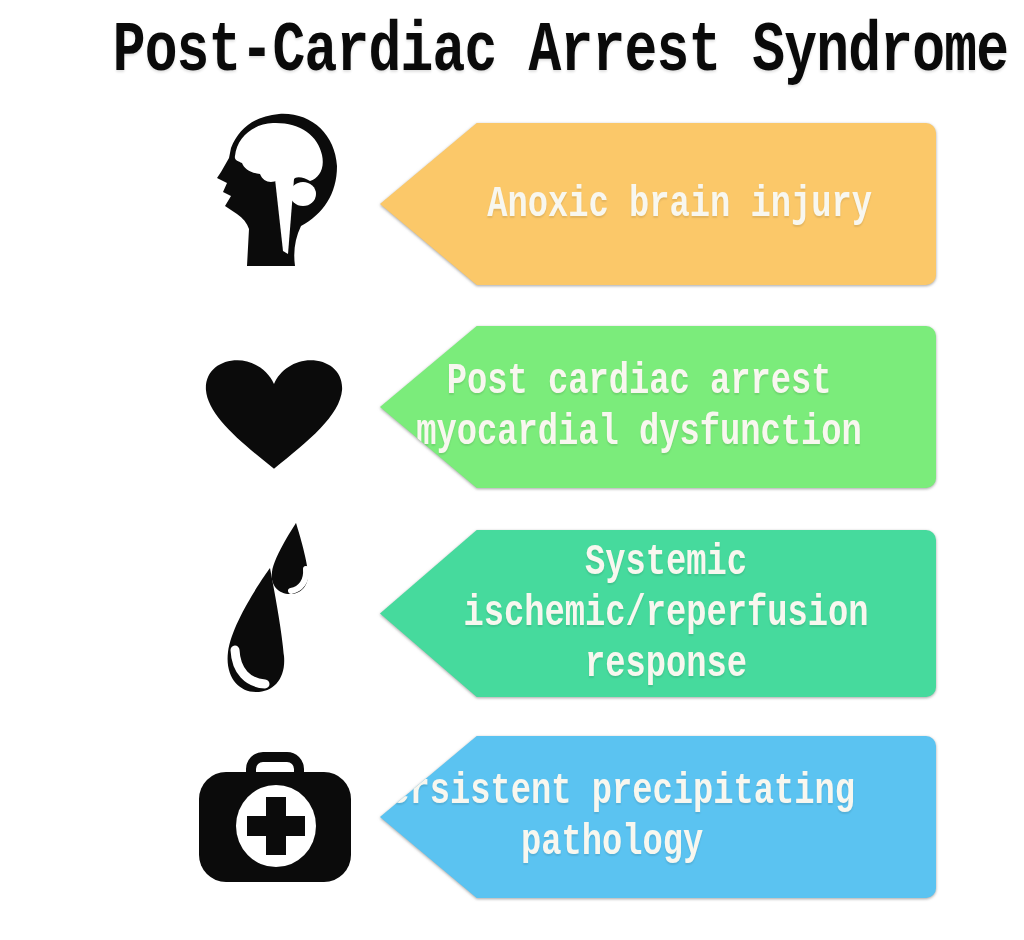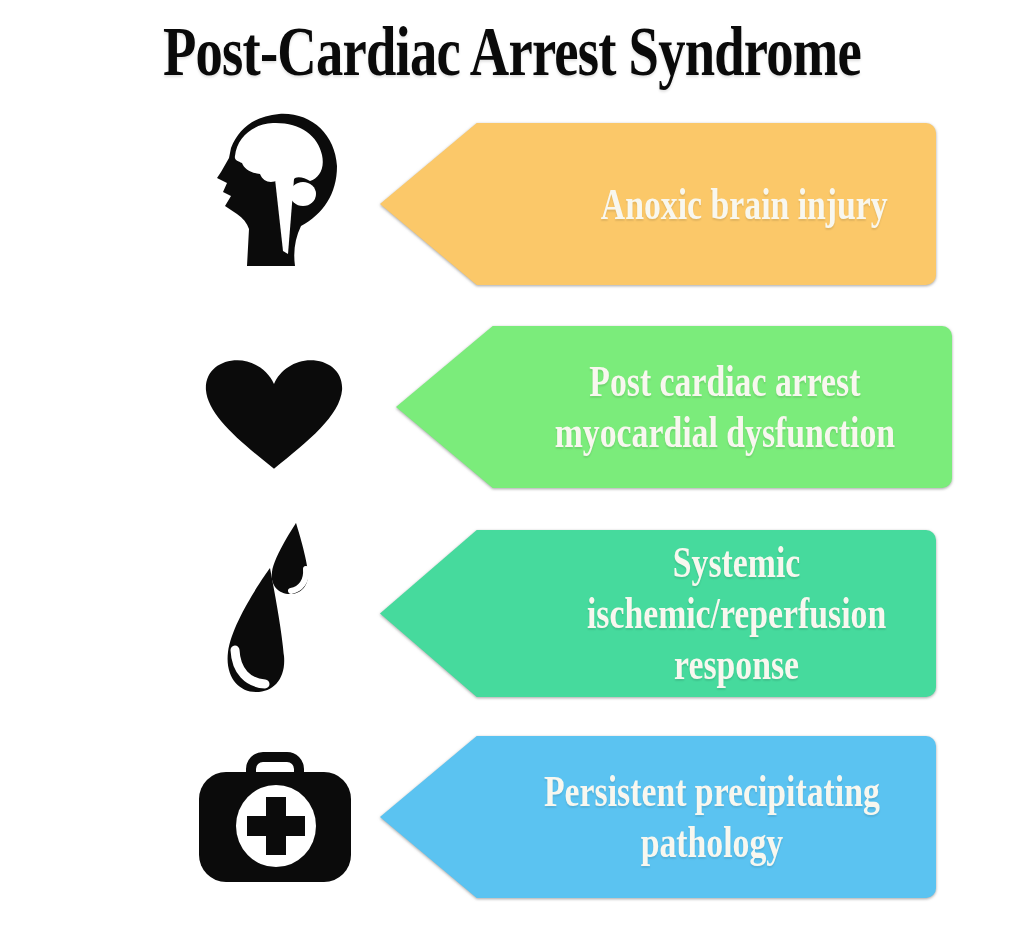--- a/index.html
+++ b/index.html
@@ -1,19 +1,19 @@
 <!DOCTYPE html>
 <html><head>
 <meta charset="utf-8">
 <style>
   html,body { margin:0; padding:0; background:#ffffff; }
   .canvas {
     position:relative; width:1024px; height:940px;
     background:#ffffff; overflow:hidden;
-    font-family:Liberation Serif, serif;
+    font-family:Liberation Mono, monospace;
   }
   .title {
     position:absolute; top:14px; left:0; width:1024px;
     text-align:center; color:#0a0a0a;
     font-size:70px; font-weight:700; line-height:76px;
     white-space:nowrap; letter-spacing:-1px;
     transform:scaleX(0.78); transform-origin:center top;
     text-shadow:0 2px 3px rgba(0,0,0,0.12);
   }
   .icon { position:absolute; }
@@ -58,21 +58,21 @@
     <div class="arrow" style="background-color: rgb(251, 200, 105);">
       <div class="arrow-label">Anoxic brain injury</div>
     </div>
   </div>
 
   <div class="icon" style="left:200px; top:356px; width:148px; height:119px;">
     <svg viewBox="0 0 150 120">
       <path fill="#0b0b0b" d="M75 114 C40 86 8 60 6 34 C5 15 20 4 38 4 C54 4 69 14 75 28 C81 14 96 4 112 4 C130 4 145 15 144 34 C142 60 110 86 75 114 Z"></path>
     </svg>
   </div>
-  <div class="arrow-wrap" style="left:396px; top:326px; width:556px; height:162px;">
+  <div class="arrow-wrap" style="left:380px; top:326px; width:556px; height:162px;">
     <div class="arrow" style="background-color: rgb(123, 236, 123);">
       <div class="arrow-label">Post cardiac arrest
 myocardial dysfunction</div>
     </div>
   </div>
 
   <div class="icon" style="left:222px; top:520px; width:92px; height:180px;">
     <svg viewBox="0 0 92 180">
       <path fill="#0b0b0b" d="M48 48 C48 48 10 100 6 132 C3 156 16 172 34 172 C52 172 64 158 62 136 C60 108 48 48 48 48 Z"></path>
       <path d="M13 130 C14 151 26 163 43 164" stroke="#ffffff" stroke-width="9" fill="none" stroke-linecap="round"></path>

